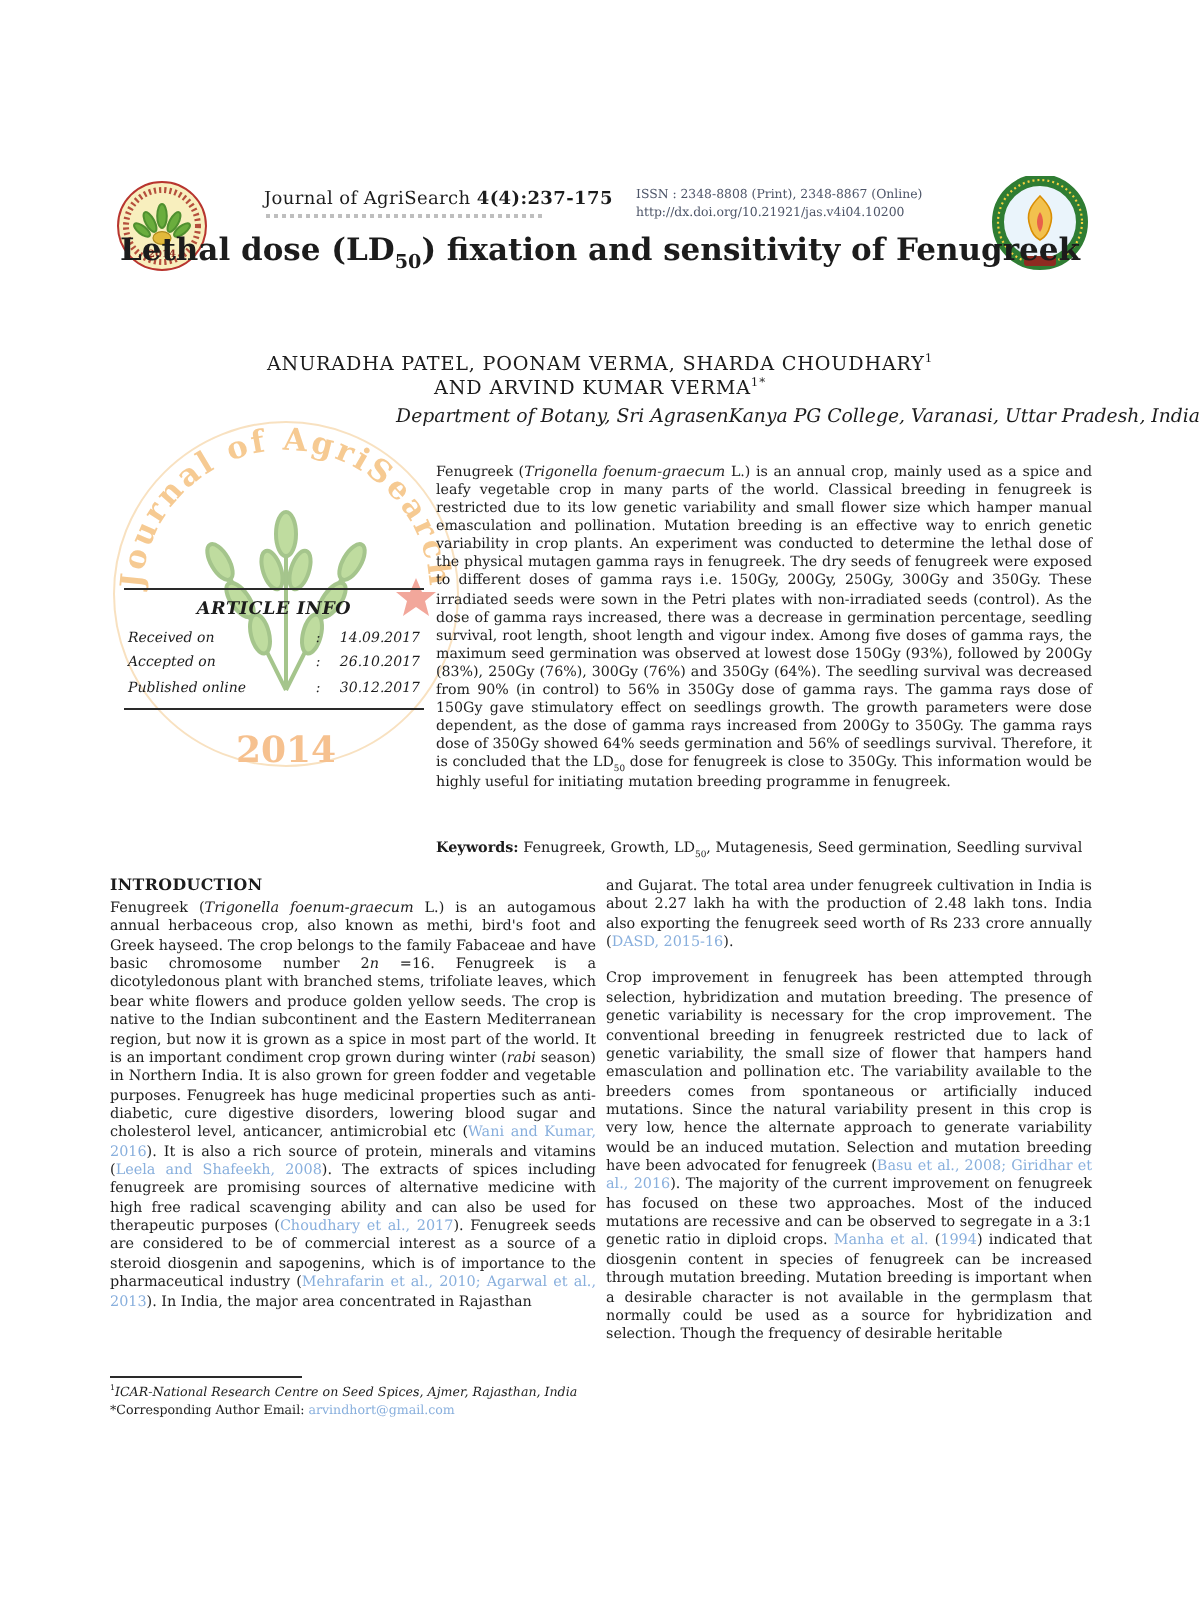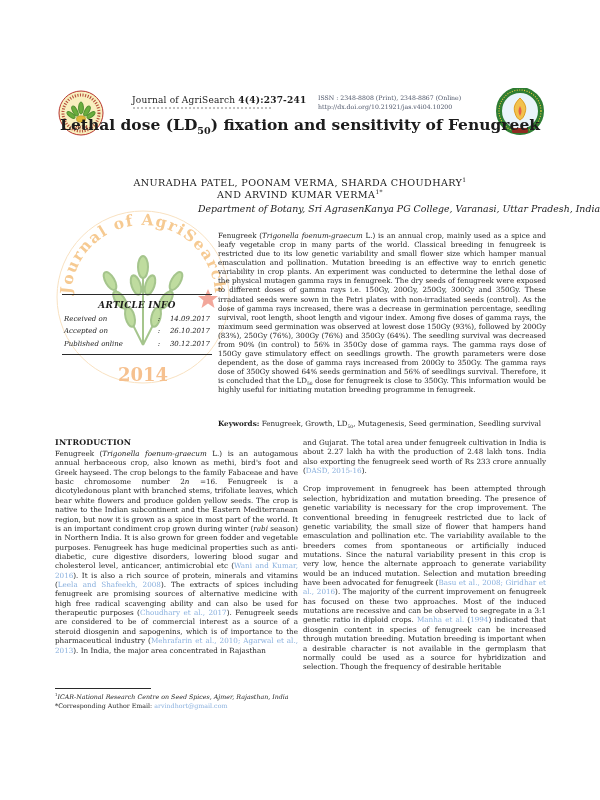--- a/index.html
+++ b/index.html
@@ -46,21 +46,21 @@
       <ellipse cx="23" cy="18" rx="2.4" ry="6"></ellipse>
       <ellipse cx="17" cy="21" rx="2.2" ry="5.5" transform="rotate(-28 17 21)"></ellipse>
       <ellipse cx="29" cy="21" rx="2.2" ry="5.5" transform="rotate(28 29 21)"></ellipse>
       <ellipse cx="13" cy="25" rx="2" ry="4.8" transform="rotate(-52 13 25)"></ellipse>
       <ellipse cx="33" cy="25" rx="2" ry="4.8" transform="rotate(52 33 25)"></ellipse>
     </g>
     <ellipse cx="23" cy="29" rx="4.5" ry="3.2" fill="#e2b93b" stroke="#b08a1d" stroke-width=".6"></ellipse>
     <text x="23" y="38.5" text-anchor="middle" font-size="5" font-weight="bold" fill="#8e2b21">2014</text>
   </svg>
 
-  <div class="abs journal-line" style="left:132px;top:95px;width:200px;"><span>Journal of AgriSearch </span><span class="seg-b">4</span><span class="seg-b">(4):237-241</span></div>
+  <div class="abs journal-line" style="left:132px;top:95px;width:200px;"><span>Journal of AgriSearch </span><span class="seg-b">4</span><span class="seg-b">(4):237-175</span></div>
   <div class="abs microtext" style="left:133px;top:107px;width:138px;"></div>
 
   <div class="abs" style="left:318px;top:94px;width:170px;">
     <div class="issn">ISSN : 2348-8808 (Print), 2348-8867 (Online)</div>
     <div class="issn">http://dx.doi.org/10.21921/jas.v4i04.10200</div>
   </div>
 
   <svg class="abs" style="left:496px;top:88px;" width="48" height="48" viewBox="0 0 48 48">
     <circle cx="24" cy="23" r="21" fill="#eaf4fb" stroke="#2f7d33" stroke-width="6"></circle>
     <circle cx="24" cy="23" r="21" fill="none" stroke="#f4d03f" stroke-width="1.1" stroke-dasharray="1 1.5"></circle>

